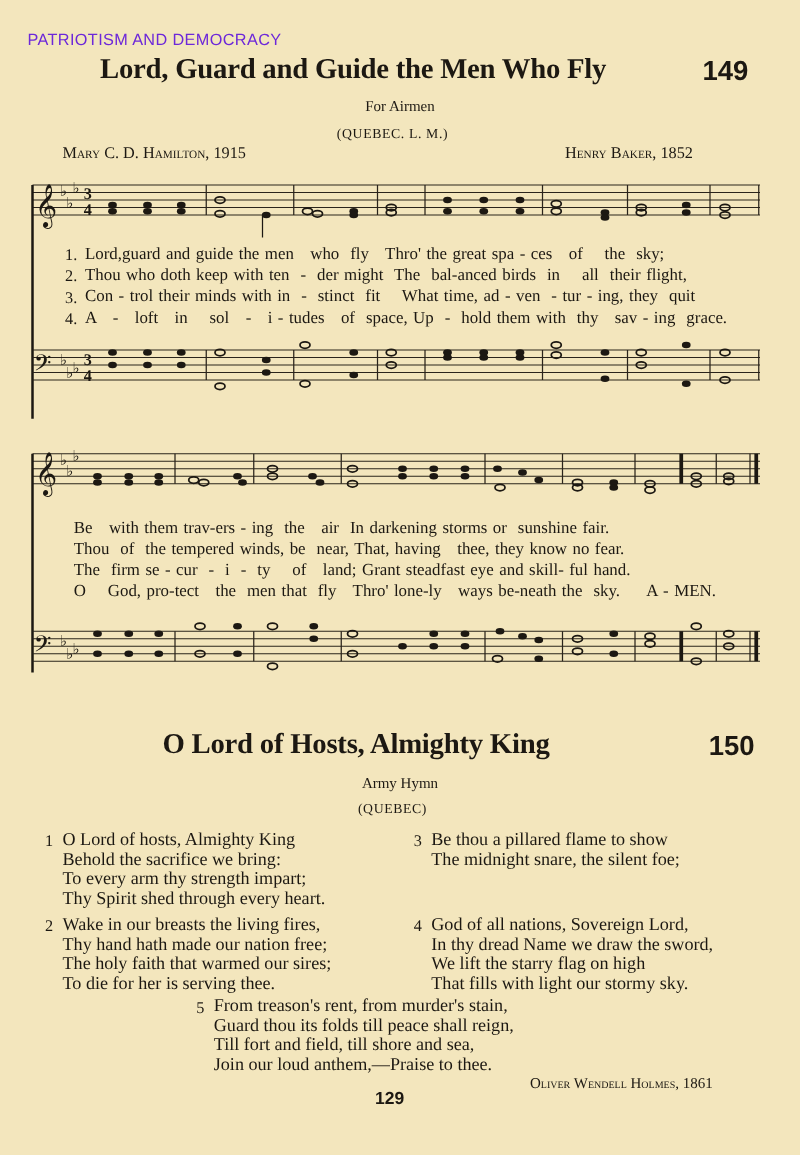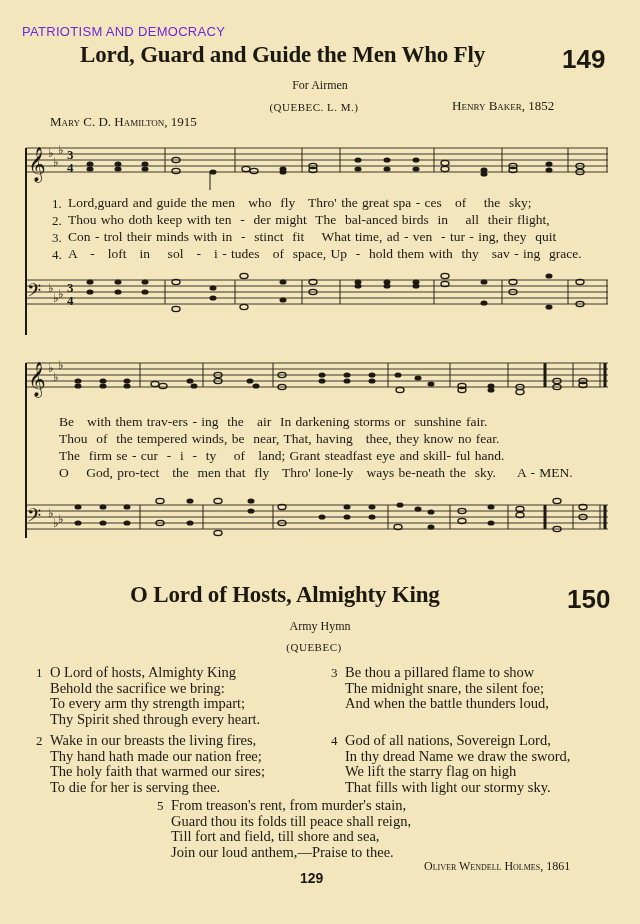--- a/index.html
+++ b/index.html
@@ -15,21 +15,21 @@
       left: 22px; top: 24px;
       font-family: "Liberation Sans", sans-serif;
       font-size: 13px; letter-spacing: 0.3px; color: #6d28d9;
     }
     .hymn-title {
       font-family: "Liberation Serif", serif;
       font-weight: bold; font-size: 23px; letter-spacing: -0.2px;
     }
     .hymn-number {
       font-family: "Liberation Sans", sans-serif;
-      font-weight: bold; font-size: 26px;
+      font-weight: bold; font-size: 22px;
     }
     .subtitle { font-size: 12px; text-align: center; width: 640px; left: 0; }
     .tune { font-size: 11px; text-align: center; width: 628px; left: 0; letter-spacing: 0.5px; }
     .credit { font-size: 13px; font-variant: small-caps; }
     .lyric-line {
       font-size: 13.5px; white-space: pre; word-spacing: 1px;
     }
     .verse-num { font-size: 13px; }
     .stanza { font-size: 14.5px; line-height: 15.5px; }
     .stanza .line { white-space: nowrap; }
@@ -45,21 +45,21 @@
 </head>
 <body>
 
 <div class="abs section-header">PATRIOTISM AND DEMOCRACY</div>
 
 <div class="abs hymn-title" style="left:80px; top:42px;">Lord, Guard and Guide the Men Who Fly</div>
 <div class="abs hymn-number" style="left:562px; top:44px;">149</div>
 <div class="abs subtitle" style="top:78px;">For Airmen</div>
 <div class="abs tune" style="top:101px;">(QUEBEC.  L. M.)</div>
 <div class="abs credit" style="left:50px; top:114px;text-align:center;">Mary C. D. Hamilton, 1915</div>
-<div class="abs credit" style="left:452px; top:98px;">Henry Baker, 1852</div>
+<div class="abs credit" style="left:452px; top:114px;">Henry Baker, 1852</div>
 
 <svg class="staff" style="top:140px;" width="640" height="60">
   <g>
     <line class="staff-line" x1="26" y1="8" x2="608" y2="8"></line>
     <line class="staff-line" x1="26" y1="14" x2="608" y2="14"></line>
     <line class="staff-line" x1="26" y1="20" x2="608" y2="20"></line>
     <line class="staff-line" x1="26" y1="26" x2="608" y2="26"></line>
     <line class="staff-line" x1="26" y1="32" x2="608" y2="32"></line>
   </g>
   <line x1="26" y1="8" x2="26" y2="195" stroke="#1c1812" stroke-width="2"></line>
@@ -338,21 +338,20 @@
   <span class="num">2</span>
   <div class="line">Wake in our breasts the living fires,</div>
   <div class="line">Thy hand hath made our nation free;</div>
   <div class="line">The holy faith that warmed our sires;</div>
   <div class="line">To die for her is serving thee.</div>
 </div>
 <div class="abs stanza" style="left:345px; top:665px;">
   <span class="num">3</span>
   <div class="line">Be thou a pillared flame to show</div>
   <div class="line">The midnight snare, the silent foe;</div>
-  <div class="line">And when the battle thunders loud,</div>
 </div>
 <div class="abs stanza" style="left:345px; top:733px;">
   <span class="num">4</span>
   <div class="line">God of  all nations, Sovereign Lord,</div>
   <div class="line">In thy dread Name we draw the sword,</div>
   <div class="line">We lift the starry flag on high</div>
   <div class="line">That fills with light our stormy sky.</div>
 </div>
 <div class="abs stanza" style="left:171px; top:798px;">
   <span class="num">5</span>

